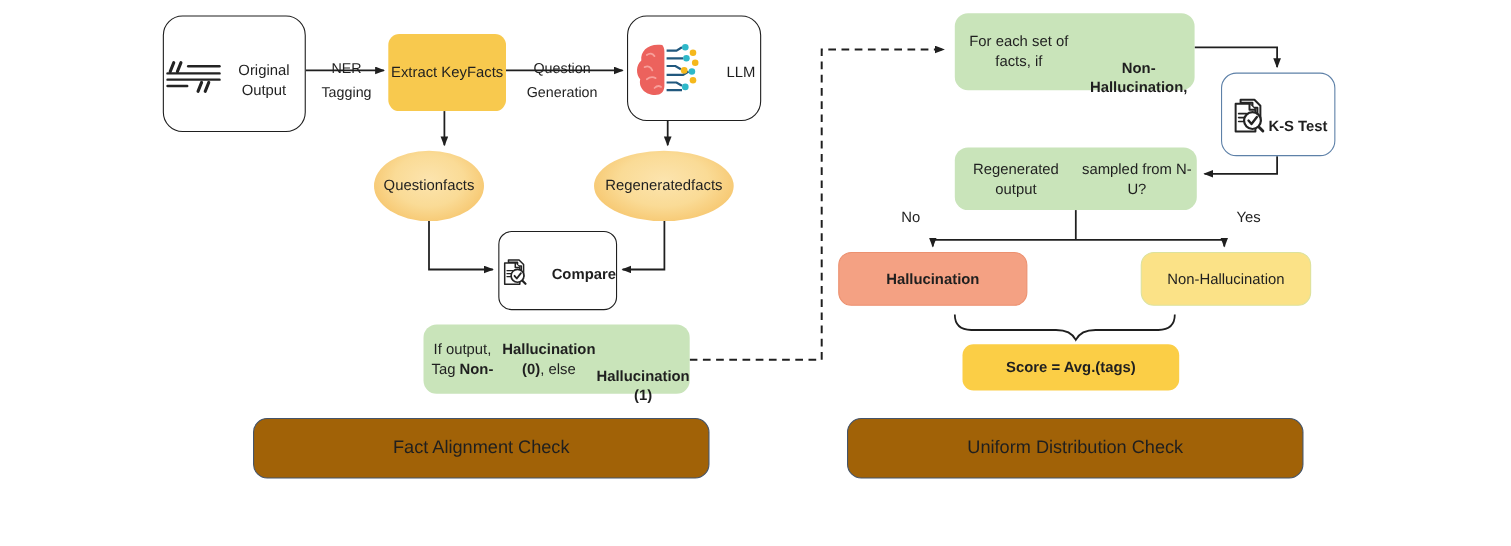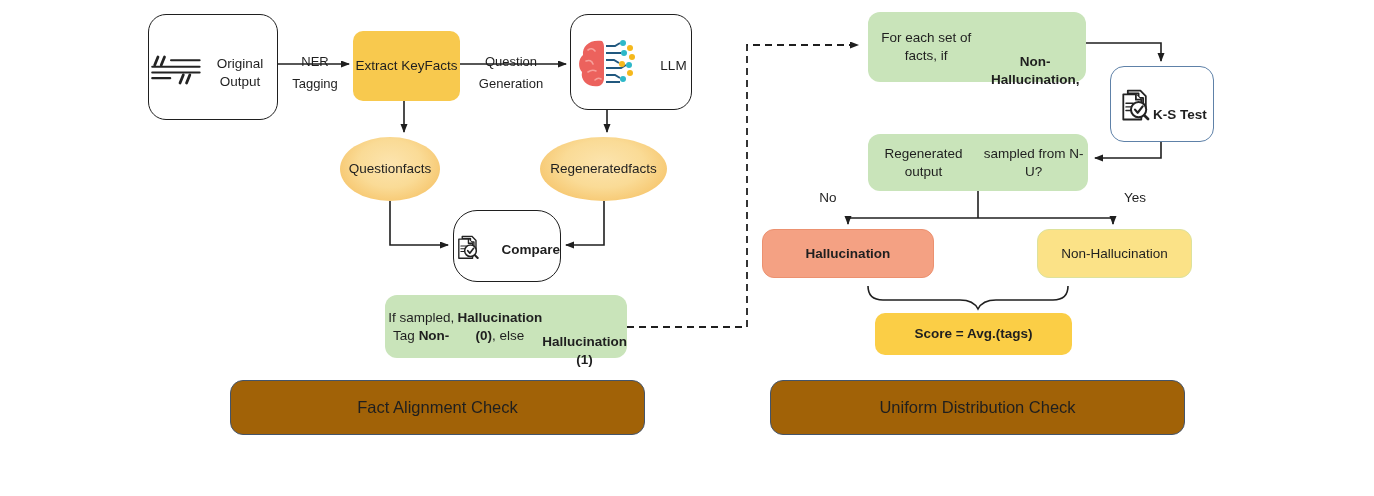--- a/index.html
+++ b/index.html
@@ -2,21 +2,21 @@
 <html><head>
 <meta charset="utf-8">
 <style>
   html,body{margin:0;padding:0;background:#ffffff;}
   body{font-family:"Liberation Sans", sans-serif; color:#1f1f1f;}
   #canvas{position:relative;width:1374px;height:496px;background:#fff;overflow:hidden;}
   #wires{position:absolute;left:0;top:0;z-index:1;}
   .node{position:absolute;z-index:2;display:flex;flex-direction:row;align-items:center;justify-content:center;text-align:center;box-sizing:border-box;font-size:13.5px;line-height:1.3;}
   .white-node{background:#fff;border:1.6px solid #1f1f1f;}
   .round18{border-radius:18px;}
-  .round12{border-radius:24px;gap:20px;}
+  .round12{border-radius:12px;gap:20px;}
   .yellow-node{background:#F8C94E;border-radius:10px;}
   .green-node{background:#C9E4BA;border-radius:12px;}
   .ellipse-node{border-radius:50%;background:radial-gradient(ellipse at 50% 42%, #FCE4AE 0%, #FADB96 45%, #F4B955 100%);}
   .salmon-node{background:#F4A183;border:1px solid #EC9170;border-radius:12px;}
   .paleyellow-node{background:#FBE287;border:1px solid #DDE29C;border-radius:12px;}
   .gold-node{background:#FBCE46;border-radius:10px;font-weight:bold;}
   .ks-node{background:#fff;border:1.6px solid #5E81A8;border-radius:14px;}
   .section-label{position:absolute;z-index:2;display:flex;align-items:center;justify-content:center;background:#a16207;border:1.3px solid #44546A;border-radius:13px;font-size:16.5px;}
   .edge-label{position:absolute;z-index:2;text-align:center;font-size:13px;line-height:1;}
   .edge-label .l1{display:block;margin-bottom:9px;margin-top:11px;}
@@ -144,21 +144,21 @@
           <path d="M10,25 H16"></path>
       </g>
       <circle cx="24" cy="24" r="8.5" fill="#ffffff" stroke="#232323" stroke-width="2.2"></circle>
       <path d="M20,24 L23,27.5 L28.5,20.5" fill="none" stroke="#232323" stroke-width="2.4" stroke-linecap="round" stroke-linejoin="round"></path>
       <path d="M30.5,30.5 L34.5,34.5" stroke="#232323" stroke-width="3" stroke-linecap="round"></path>
     </svg>
     <span class="node-label bold" style="margin-top:3px;">Compare</span>
   </div>
 
   <div class="node green-node" style="left:385px;top:295px;width:242px;height:63px;">
-    <div><span class="seg">If sampled, Tag </span><span class="seg bold">Non-</span></div>
+    <div><span class="seg">If output, Tag </span><span class="seg bold">Non-</span></div>
     <div><span class="seg bold">Hallucination (0)</span><span class="seg">, else</span></div>
     <div class="bold">Hallucination (1)</div>
   </div>
 
   <div class="node green-node" style="left:868px;top:12px;width:218px;height:70px;">
     <span>For each set of facts, if</span>
     <span class="bold">Non-Hallucination,</span>
   </div>
 
   <div class="node ks-node" style="left:1110px;top:66px;width:104px;height:76px;padding-top:4px;">

